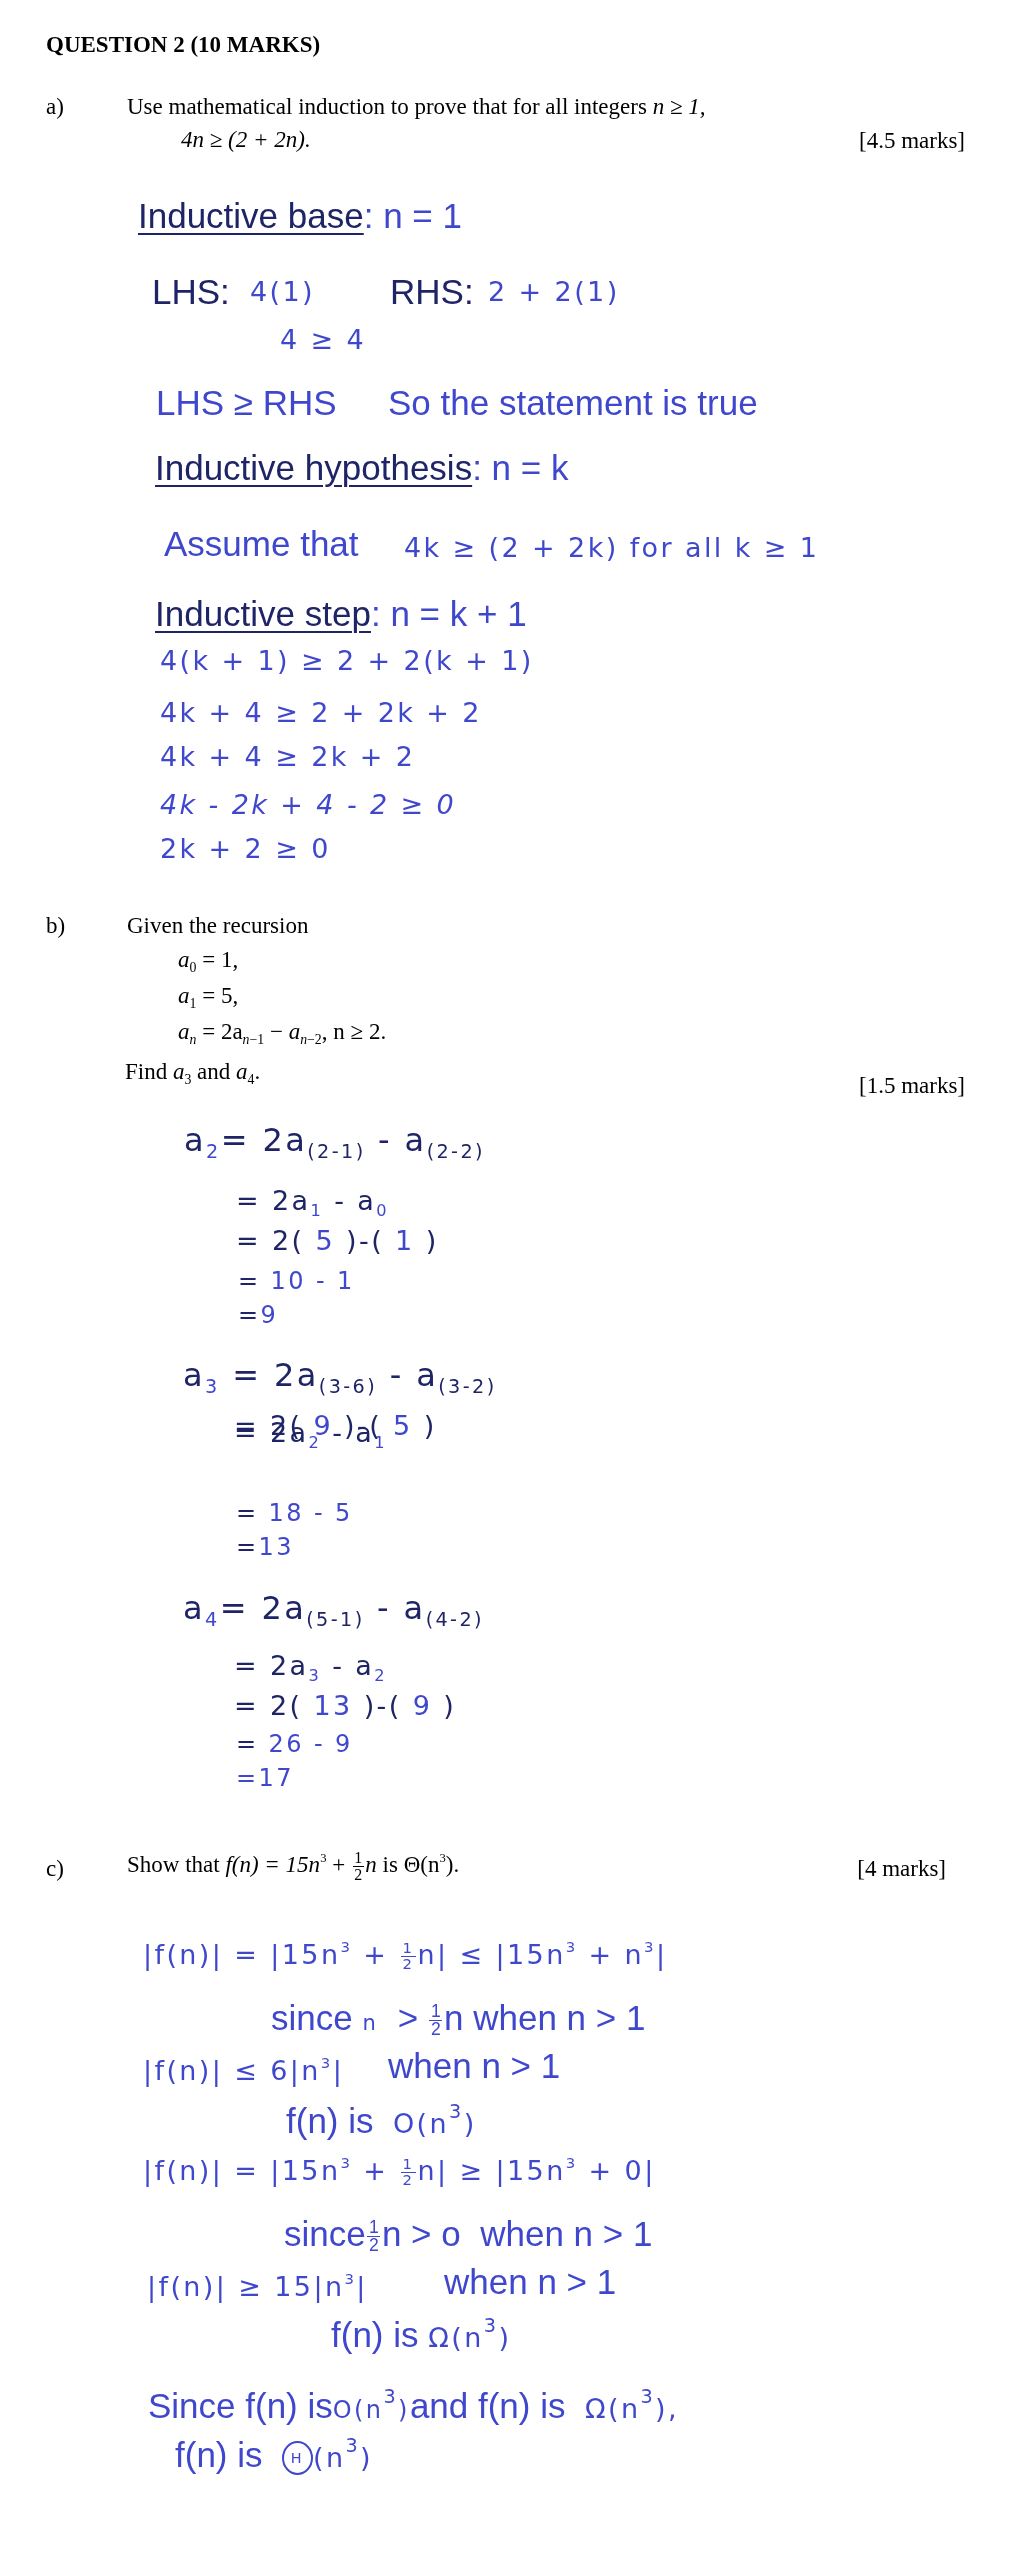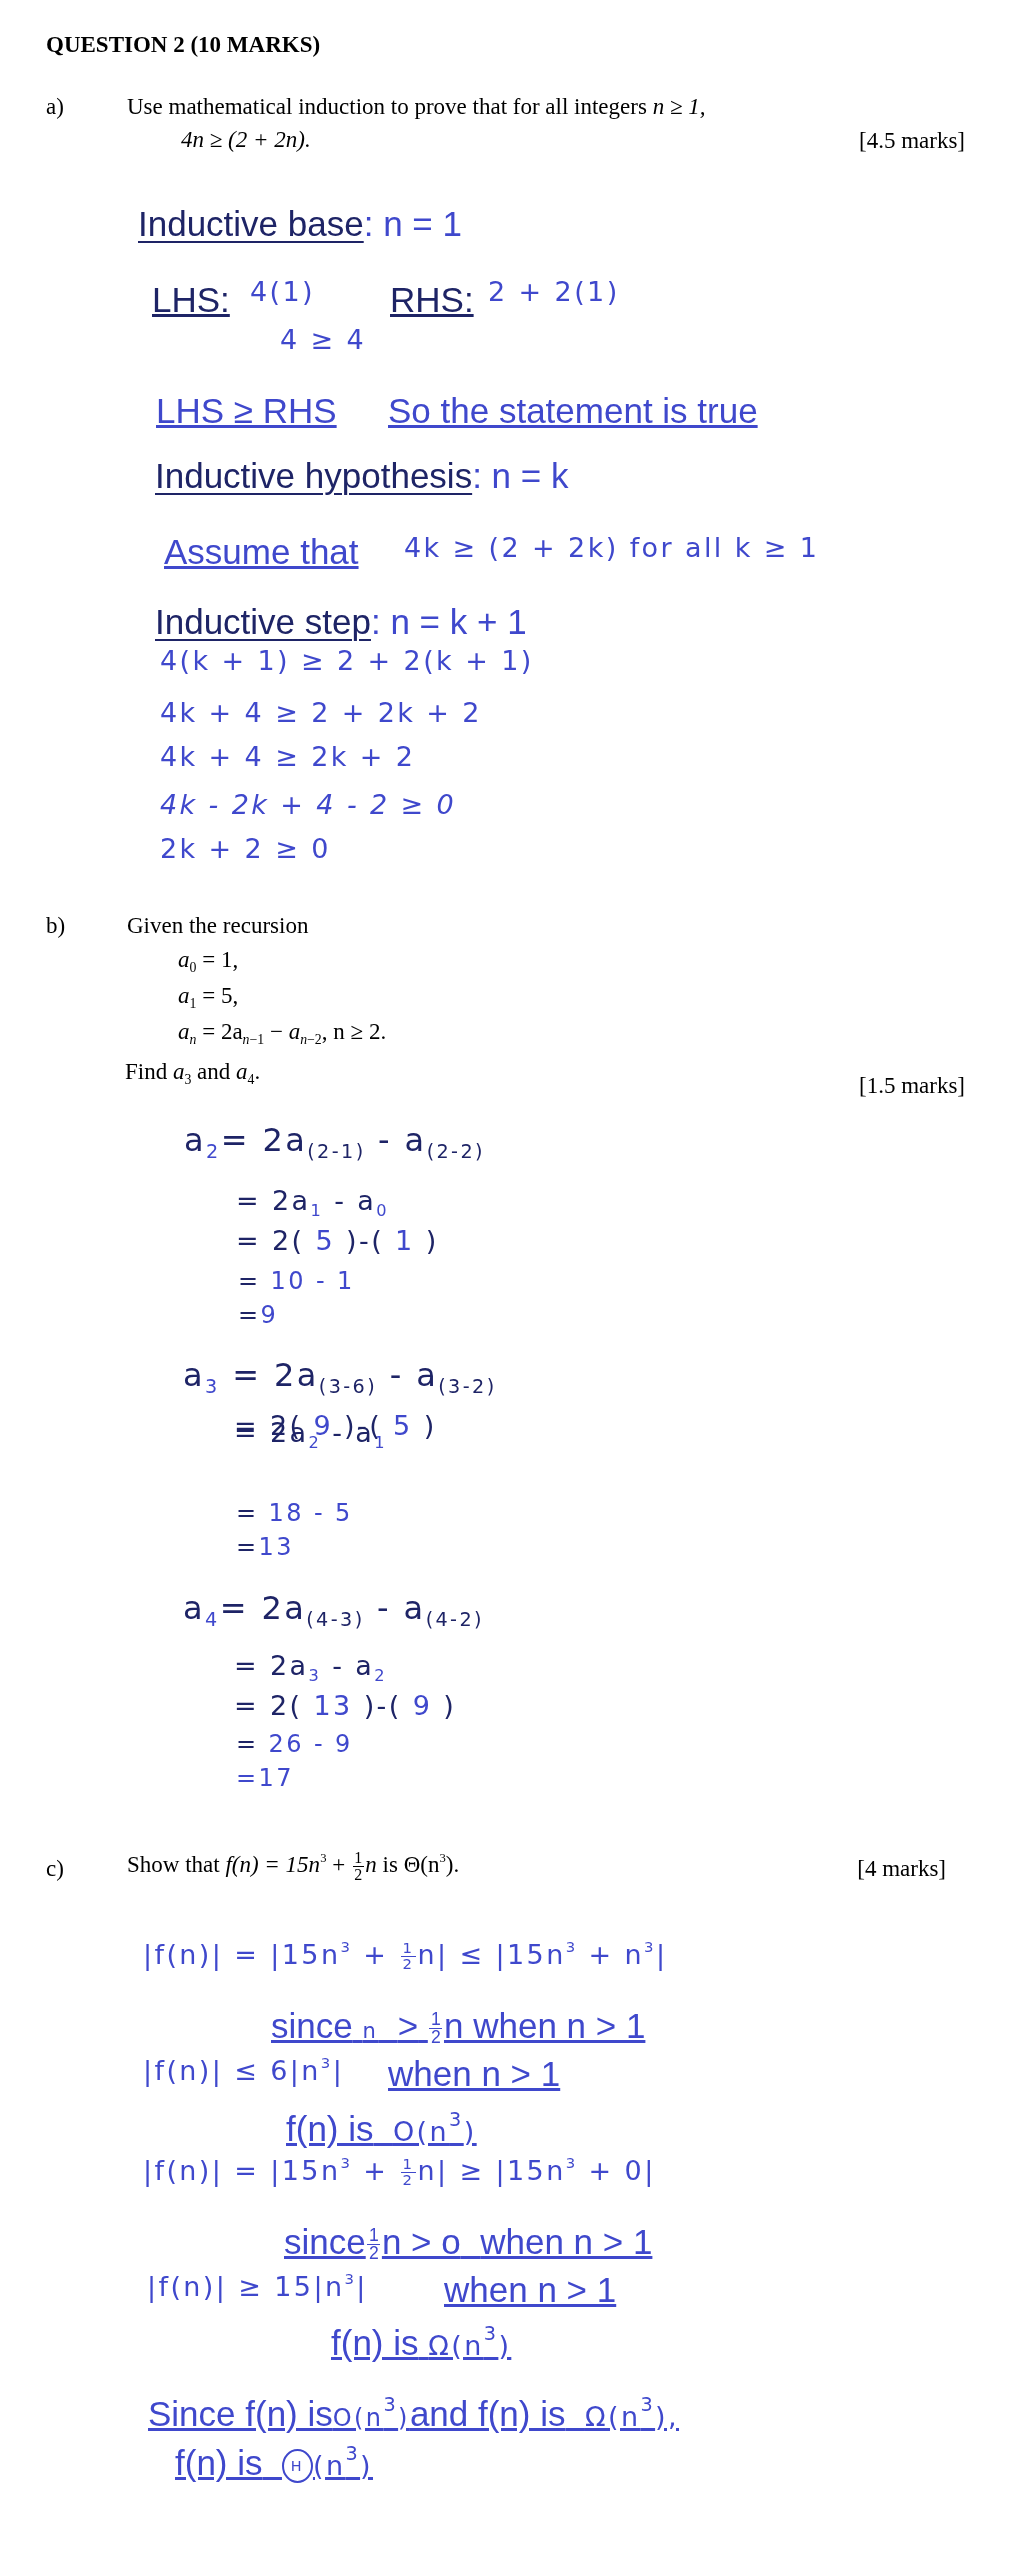--- a/index.html
+++ b/index.html
@@ -3,27 +3,27 @@
 <meta charset="utf-8">
 <style>
   html, body { margin: 0; padding: 0; background: #ffffff; }
   body { width: 1013px; height: 2576px; position: relative; overflow: hidden; }
   .abs { position: absolute; white-space: nowrap; }
   .serif { font-family: "Liberation Serif", "DejaVu Serif", serif; color: #000; }
   .q-title { font-size: 23px; font-weight: bold; }
   .q-text { font-size: 23px; }
   .q-math { font-size: 23px; font-style: italic; }
   .marks { font-size: 23px; }
-  .sans { font-family: "Liberation Sans", "DejaVu Sans", sans-serif; margin-top: 8px; }
+  .sans { font-family: "Liberation Sans", "DejaVu Sans", sans-serif; }
   .hand { font-family: "DejaVu Sans", "Liberation Sans", sans-serif; letter-spacing: 2.4px; }
   .navy { color: #1e2466; }
   .blue { color: #3f48cc; }
   .heading { font-size: 35px; }
   .heading .label { text-decoration: underline; text-decoration-thickness: 2.4px; text-underline-offset: 4.8px; color: #1e2466; }
-  .big { font-size: 35px; text-decoration: underline; }
+  .big { font-size: 35px; }
   .hw-md { font-size: 27px; }
   .hw-sm { font-size: 24px; }
   .hw-lg { font-size: 32px; }
   sub.s { font-size: 0.6em; vertical-align: -0.35em; }
   sup.p { font-size: 0.55em; vertical-align: 0.8em; }
   .frac { display: inline-block; vertical-align: middle; text-align: center; font-size: 0.55em; line-height: 1; margin: 0 1.6px; }
   .frac .num { display: block; border-bottom: 1.6px solid currentColor; padding: 0 1.6px; }
   .frac .den { display: block; }
   .circled { display: inline-block; border: 2px solid currentColor; border-radius: 50%; width: 27px; height: 30px; line-height: 30px; text-align: center; font-size: 14.4px; vertical-align: middle; }
 </style>
@@ -122,21 +122,21 @@
 </div>
 <div class="abs hand hw-sm navy" style="left:236px; top:1499px;">
   <span>=</span> <span class="blue">18 - 5</span>
 </div>
 <div class="abs hand hw-sm navy" style="left:236px; top:1533px;">
   <span>=</span><span class="blue">13</span>
 </div>
 
 <div class="abs hand hw-lg navy" style="left:183px; top:1589px;">
   <span>a</span><sub class="s blue">4</sub><span>=</span>
-  <span>2a</span><sub class="s">(4-3)</sub><span> - a</span><sub class="s">(4-2)</sub>
+  <span>2a</span><sub class="s">(5-1)</sub><span> - a</span><sub class="s">(4-2)</sub>
 </div>
 <div class="abs hand hw-md navy" style="left:234px; top:1650px;">
   <span>= 2a</span><sub class="s blue">3</sub><span> - a</span><sub class="s blue">2</sub>
 </div>
 <div class="abs hand hw-md navy" style="left:234px; top:1690px;">
   <span>= 2(</span>&nbsp;<span class="blue">13</span>&nbsp;<span>)-(</span>&nbsp;<span class="blue">9</span>&nbsp;<span>)</span>
 </div>
 <div class="abs hand hw-sm navy" style="left:236px; top:1730px;">
   <span>=</span> <span class="blue">26 - 9</span>
 </div>

